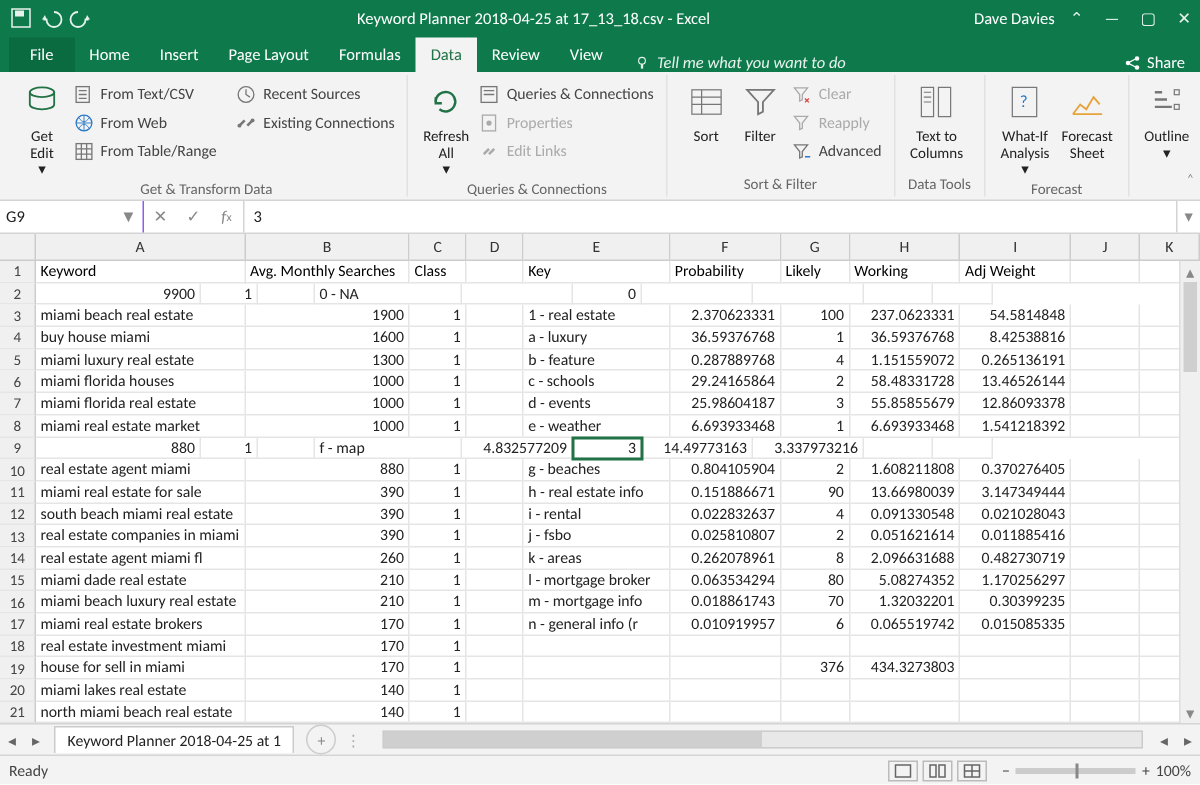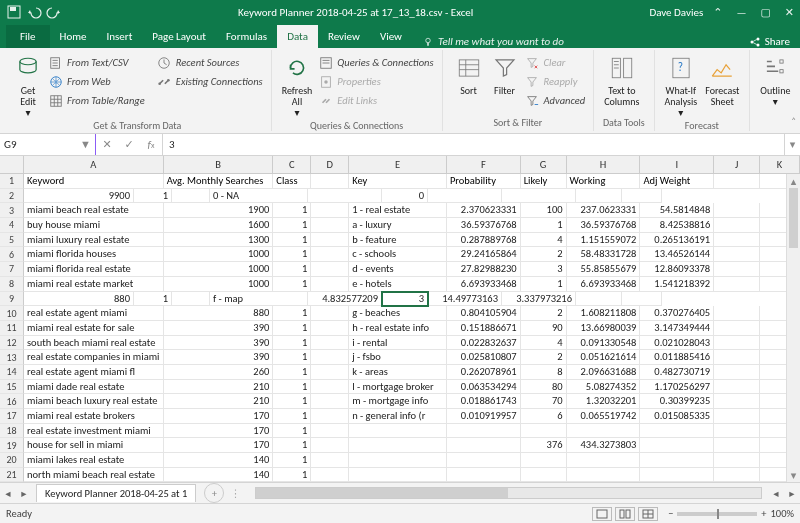--- a/index.html
+++ b/index.html
@@ -23,21 +23,21 @@
 .tabs .share { display:flex; align-items:center; gap:4px; padding:0 10px; }
 
 
 .ribbon { background:#f3f3f3; height:86px; border-bottom:1px solid #d4d4d4; display:flex; align-items:stretch; padding:2px 4px; }
 .group { border-right:1px solid #e1e1e1; padding:2px 6px 0 6px; display:flex; flex-direction:column; }
 .group .body { flex:1; display:flex; align-items:flex-start; }
 .group .label { text-align:center; font-size:10px; color:#666; padding:1px 0 2px 0; }
 .bigbtn { display:flex; flex-direction:column; align-items:center; justify-content:flex-start; padding:2px 4px 0 4px; text-align:center; font-size:10px; line-height:1.1; cursor:pointer; }
 .bigbtn .ic { width:28px; height:28px; margin-bottom:3px; display:flex; align-items:center; justify-content:center; }
 .bigbtn .ic svg { width:26px; height:26px; }
-.smallbtns { display:flex; flex-direction:column; gap:2px; justify-content:flex-start; padding-top:2px;font-style:italic; }
+.smallbtns { display:flex; flex-direction:column; gap:2px; justify-content:flex-start; padding-top:2px; }
 .smallbtn { display:flex; align-items:center; gap:4px; font-size:10.5px; color:#444; cursor:pointer; padding:1px 2px; white-space:nowrap; }
 .smallbtn .ic { width:15px; height:15px; display:flex; align-items:center; justify-content:center; }
 .smallbtn .ic svg { width:14px; height:14px; }
 
 
 .fbar { height:22px; background:#fff; border-bottom:1px solid #d4d4d4; display:flex; align-items:stretch; font-size:11px; }
 .namebox { width:96px; border-right:1px solid #8b5cf6; display:flex; align-items:center; padding:0 4px; justify-content:space-between; }
 .fxarea { display:flex; align-items:center; border-right:1px solid #d4d4d4; }
 .fxbtn { width:22px; display:flex; align-items:center; justify-content:center; color:#888; }
 .formula { flex:1; display:flex; align-items:center; padding:0 6px; }
@@ -532,33 +532,33 @@
         <div class="cell num" style="width: 74px;">13.46526144</div>
         <div class="cell" style="width: 46px;"></div>
         <div class="cell" style="width: 40px;"></div>
       </div>
       <div class="row">
         <div class="cell" style="width: 140px;">miami florida real estate</div>
         <div class="cell num" style="width: 110px;">1000</div>
         <div class="cell num" style="width: 38px;">1</div>
         <div class="cell" style="width: 38px;"></div>
         <div class="cell" style="width: 98px;">d - events</div>
-        <div class="cell num" style="width: 74px;">27.82988230</div>
+        <div class="cell num" style="width: 74px;">25.98604187</div>
         <div class="cell num" style="width: 46px;">3</div>
         <div class="cell num" style="width: 74px;">55.85855679</div>
         <div class="cell num" style="width: 74px;">12.86093378</div>
         <div class="cell" style="width: 46px;"></div>
         <div class="cell" style="width: 40px;"></div>
       </div>
       <div class="row">
         <div class="cell" style="width: 140px;">miami real estate market</div>
         <div class="cell num" style="width: 110px;">1000</div>
         <div class="cell num" style="width: 38px;">1</div>
         <div class="cell" style="width: 38px;"></div>
-        <div class="cell" style="width: 98px;">e - hotels</div>
+        <div class="cell" style="width: 98px;">e - weather</div>
         <div class="cell num" style="width: 74px;">6.693933468</div>
         <div class="cell num" style="width: 46px;">1</div>
         <div class="cell num" style="width: 74px;">6.693933468</div>
         <div class="cell num" style="width: 74px;">1.541218392</div>
         <div class="cell" style="width: 46px;"></div>
         <div class="cell" style="width: 40px;"></div>
       </div>
       <div class="row">
         <div class="cell num" style="width: 110px;">880</div>
         <div class="cell num" style="width: 38px;">1</div>

